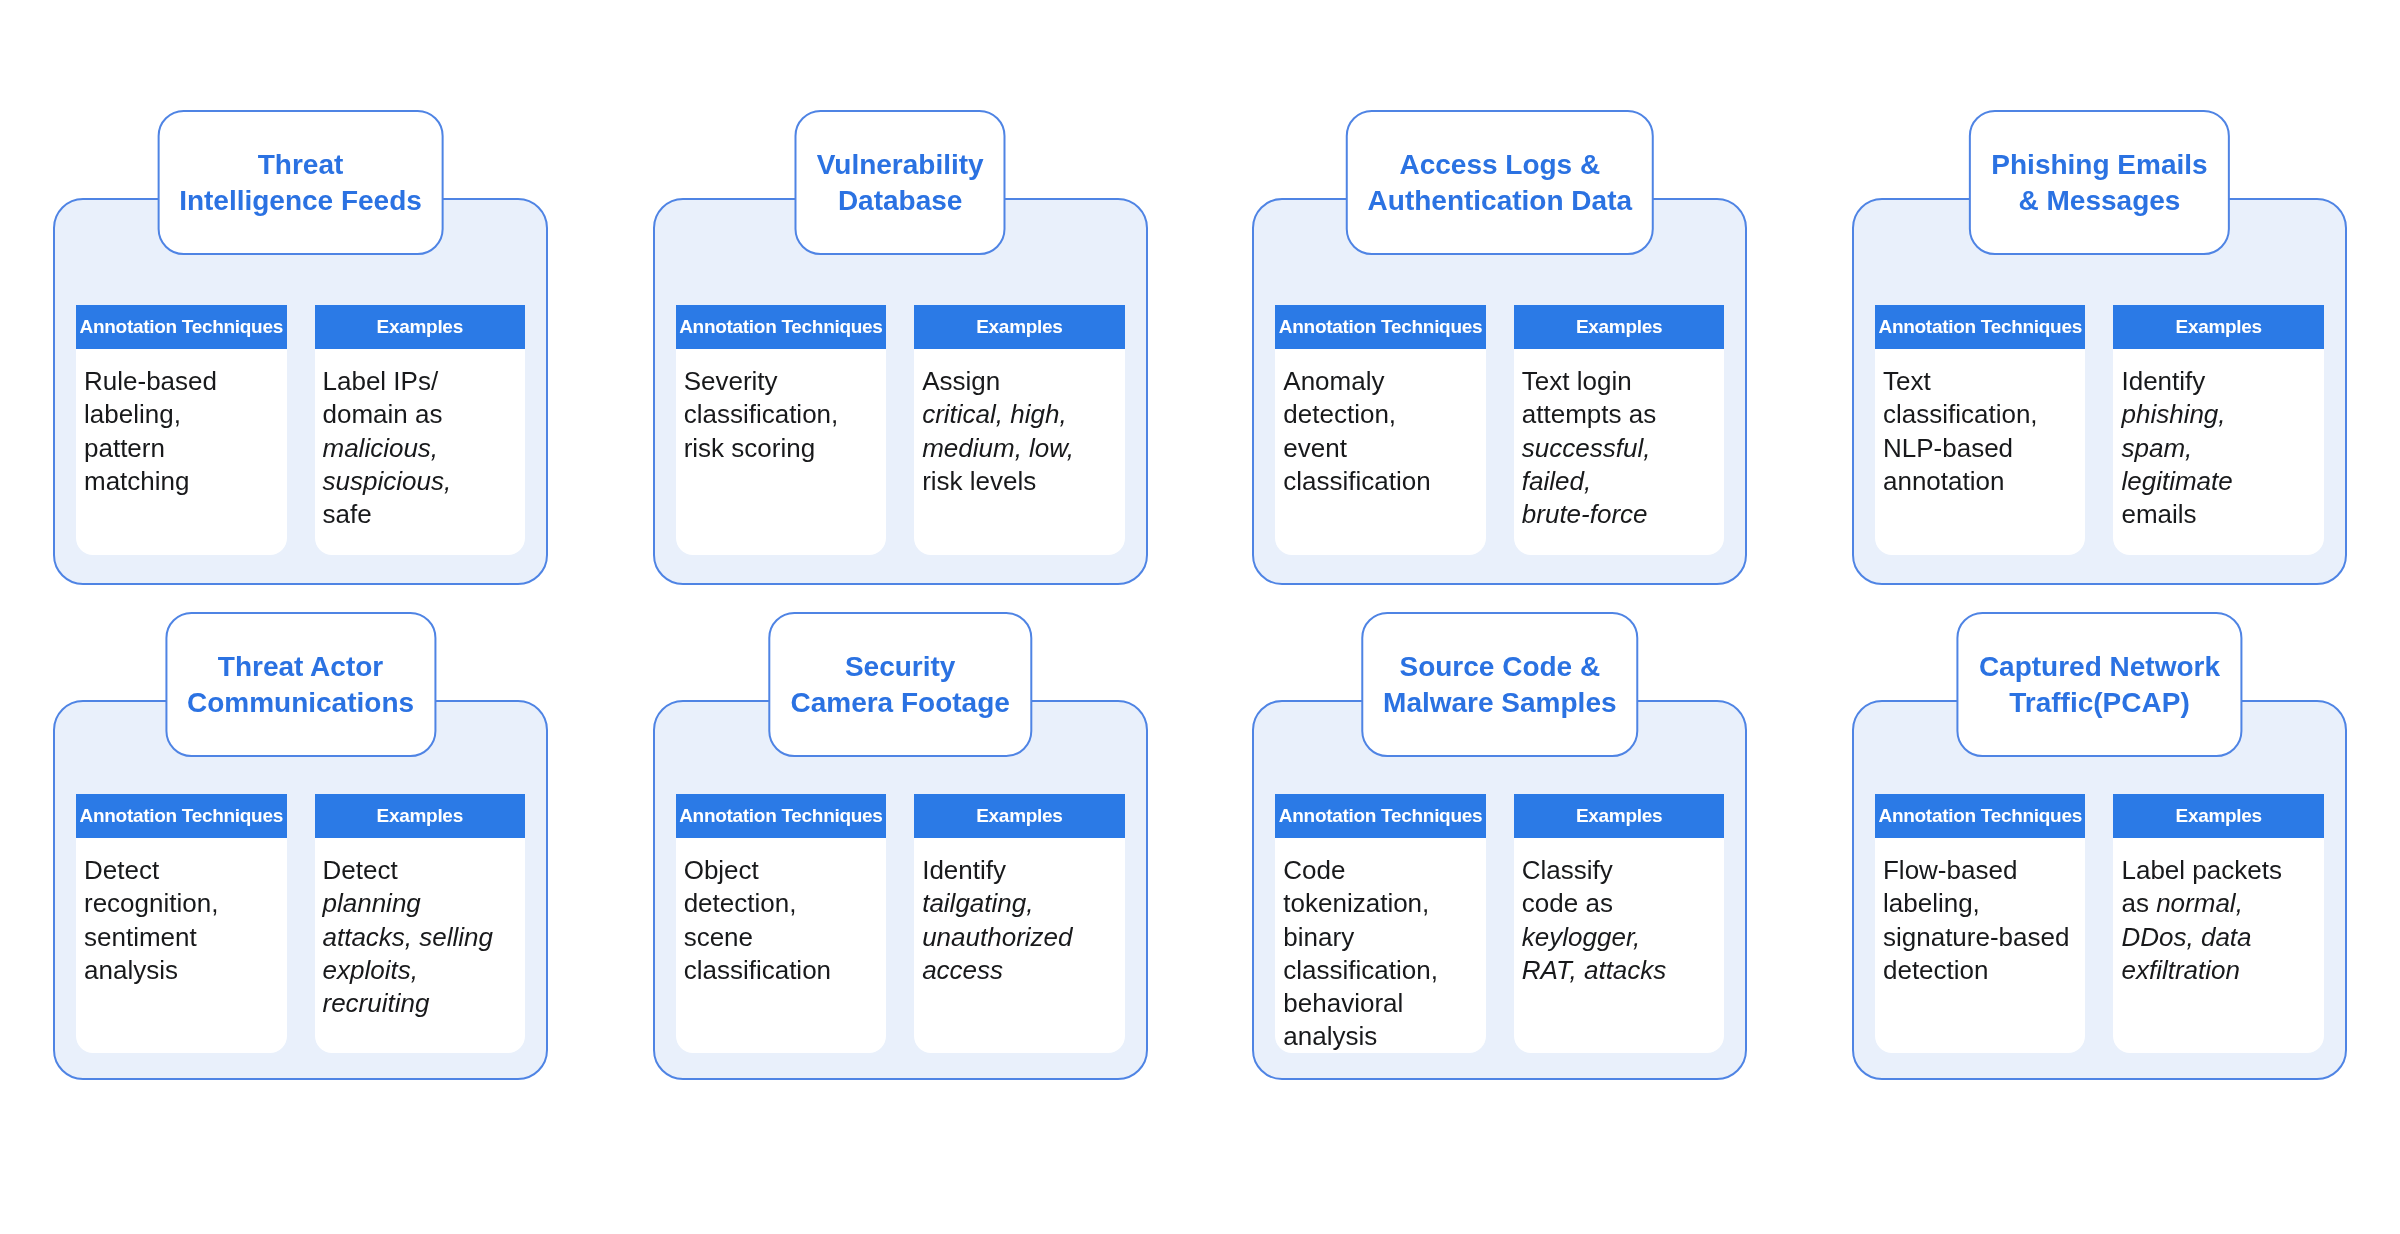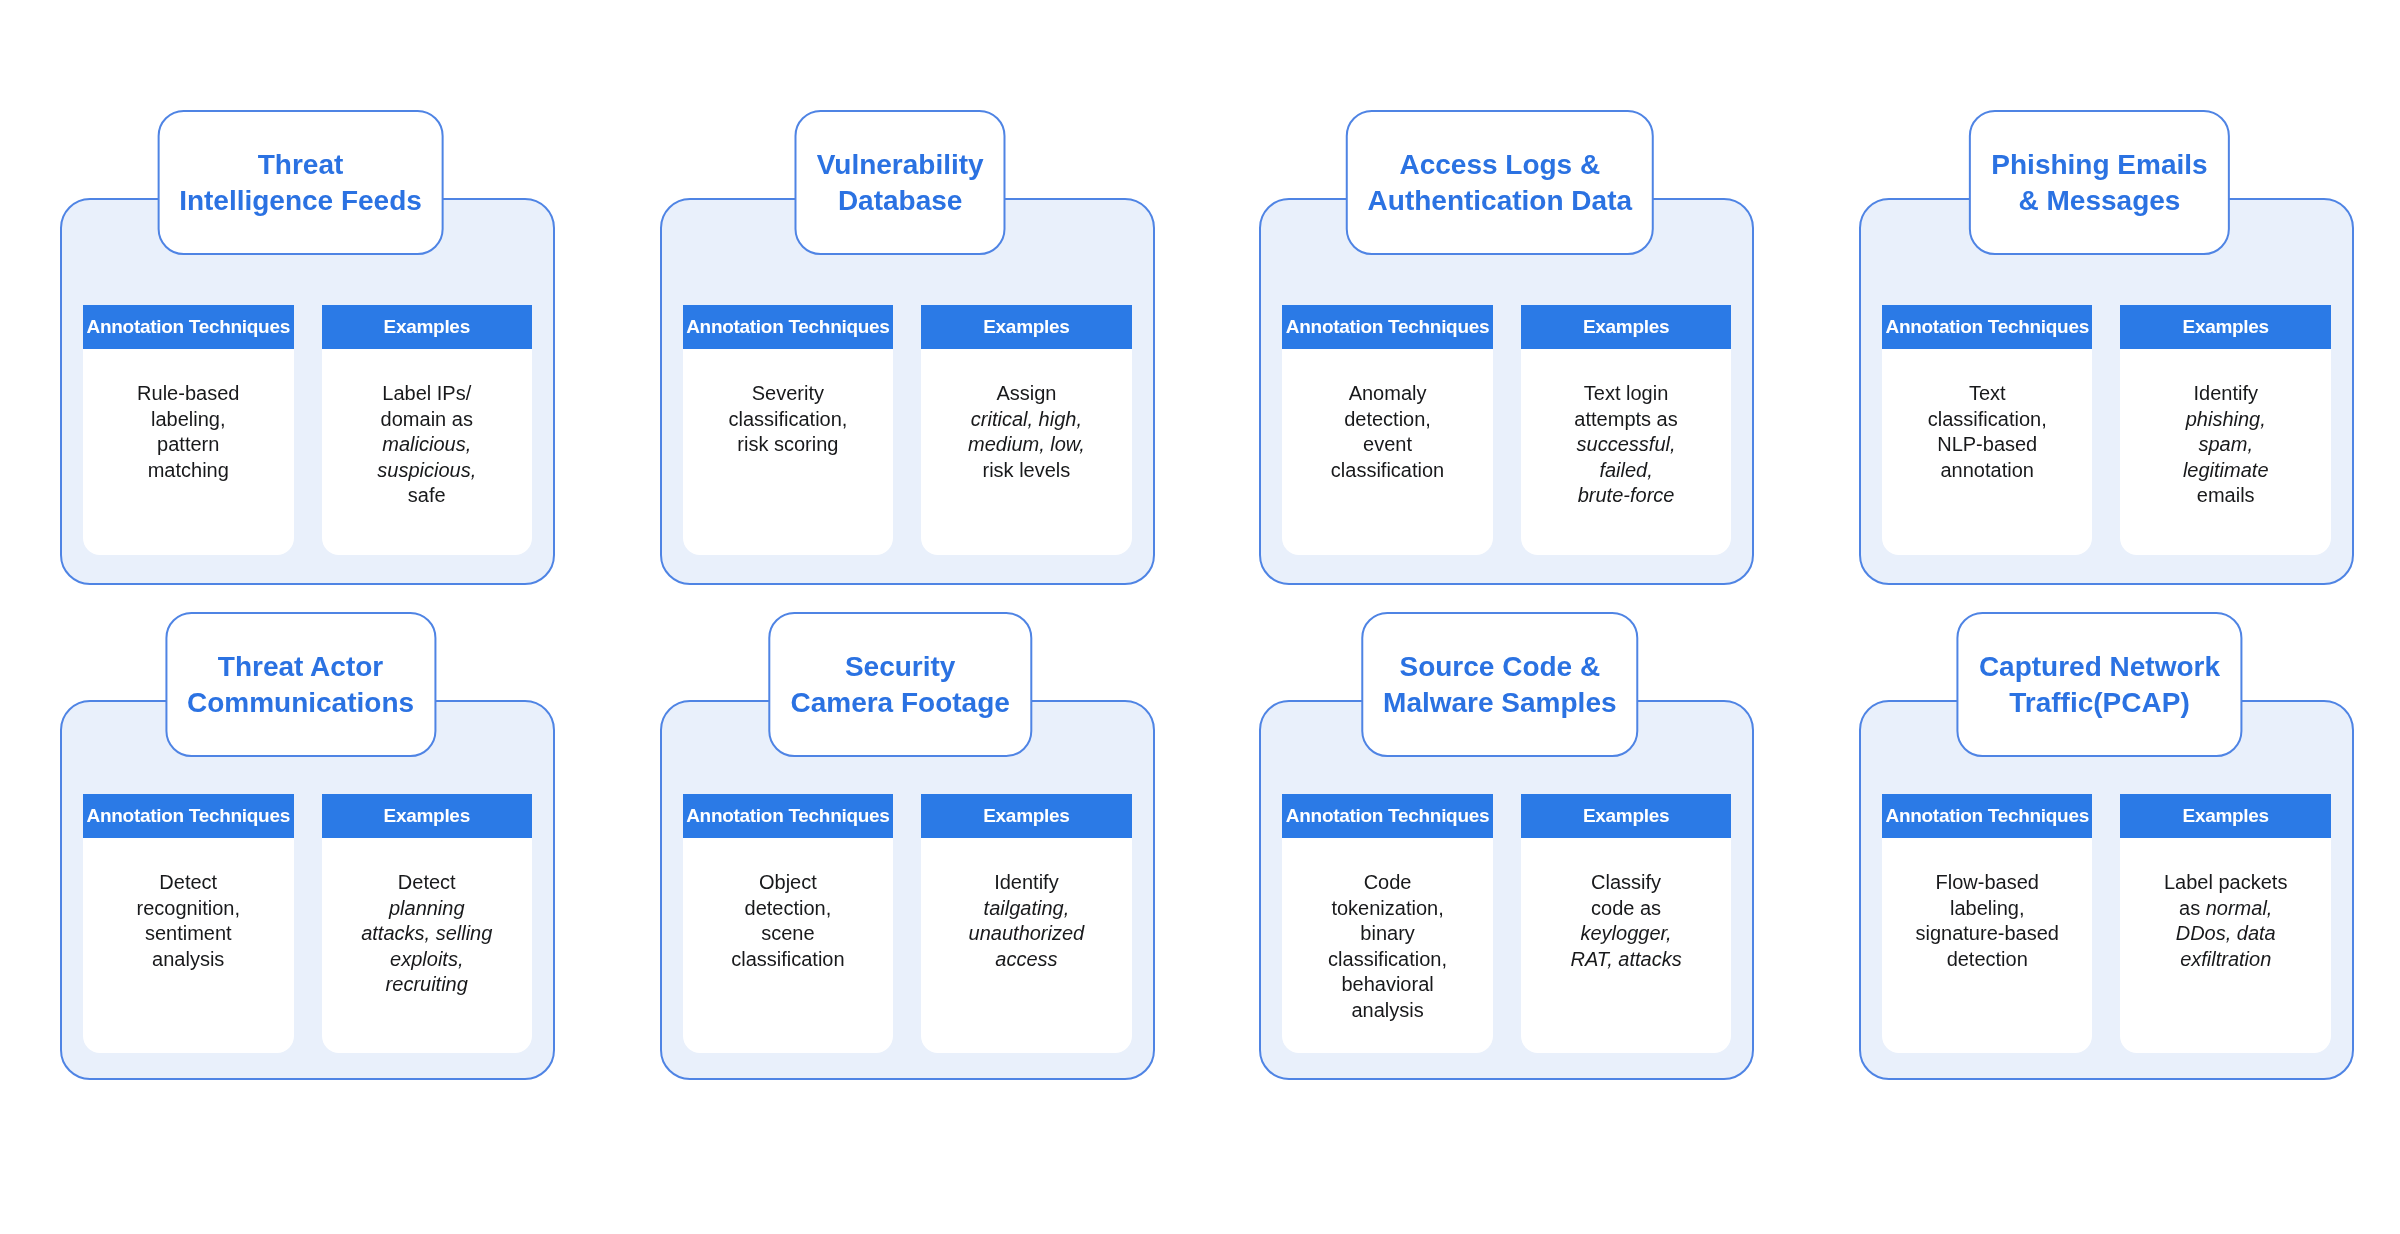--- a/index.html
+++ b/index.html
@@ -30,40 +30,40 @@
   .card-title{
     position:absolute;top:0;left:50%;transform:translateX(-50%);
     z-index:2;width:max-content;max-width:470px;min-height:145px;
     background:#fff;border:2.5px solid var(--border);border-radius:26px;
     color:var(--title-text);font-weight:700;font-size:28px;line-height:1.26;
     text-align:center;white-space:pre-line;
     display:flex;align-items:center;justify-content:center;
     padding:12px 20px;
   }
   .card-body{
-    position:absolute;left:7px;top:88px;width:100%;
+    position:absolute;left:0;top:88px;width:100%;
     background:var(--body-bg);border:2px solid var(--border);border-radius:30px;
     display:flex;gap:28px;
   }
   .row1 .card-body{height:387px;padding:105px 21px 0;}
   .row2 .card-body{height:380px;padding:92px 21px 0;}
   .col{flex:1;min-width:0;display:flex;flex-direction:column;}
   .col-header{
     flex:none;height:44px;
     background:var(--header-bar);color:#ffffff;
     font-weight:700;font-size:19px;letter-spacing:-0.3px;
     display:flex;align-items:center;justify-content:center;
     text-align:center;
   }
   .col-content{
     background:var(--content-bg);
     border-radius:0 0 17px 17px;
-    padding:32px 8px 0;
-    font-size:20px;line-height:1.28;color:var(--text);
-    text-align:center;white-space:pre-line;
+    padding:16px 8px 0;
+    font-size:26px;line-height:1.28;color:var(--text);
+    text-align:left;white-space:pre-line;
     overflow:hidden;
   }
   .row1 .col-content{height:206px;}
   .row2 .col-content{height:215px;}
   .it{font-style:italic;}
 </style>
 </head>
 <body>
 
 <div class="canvas">

